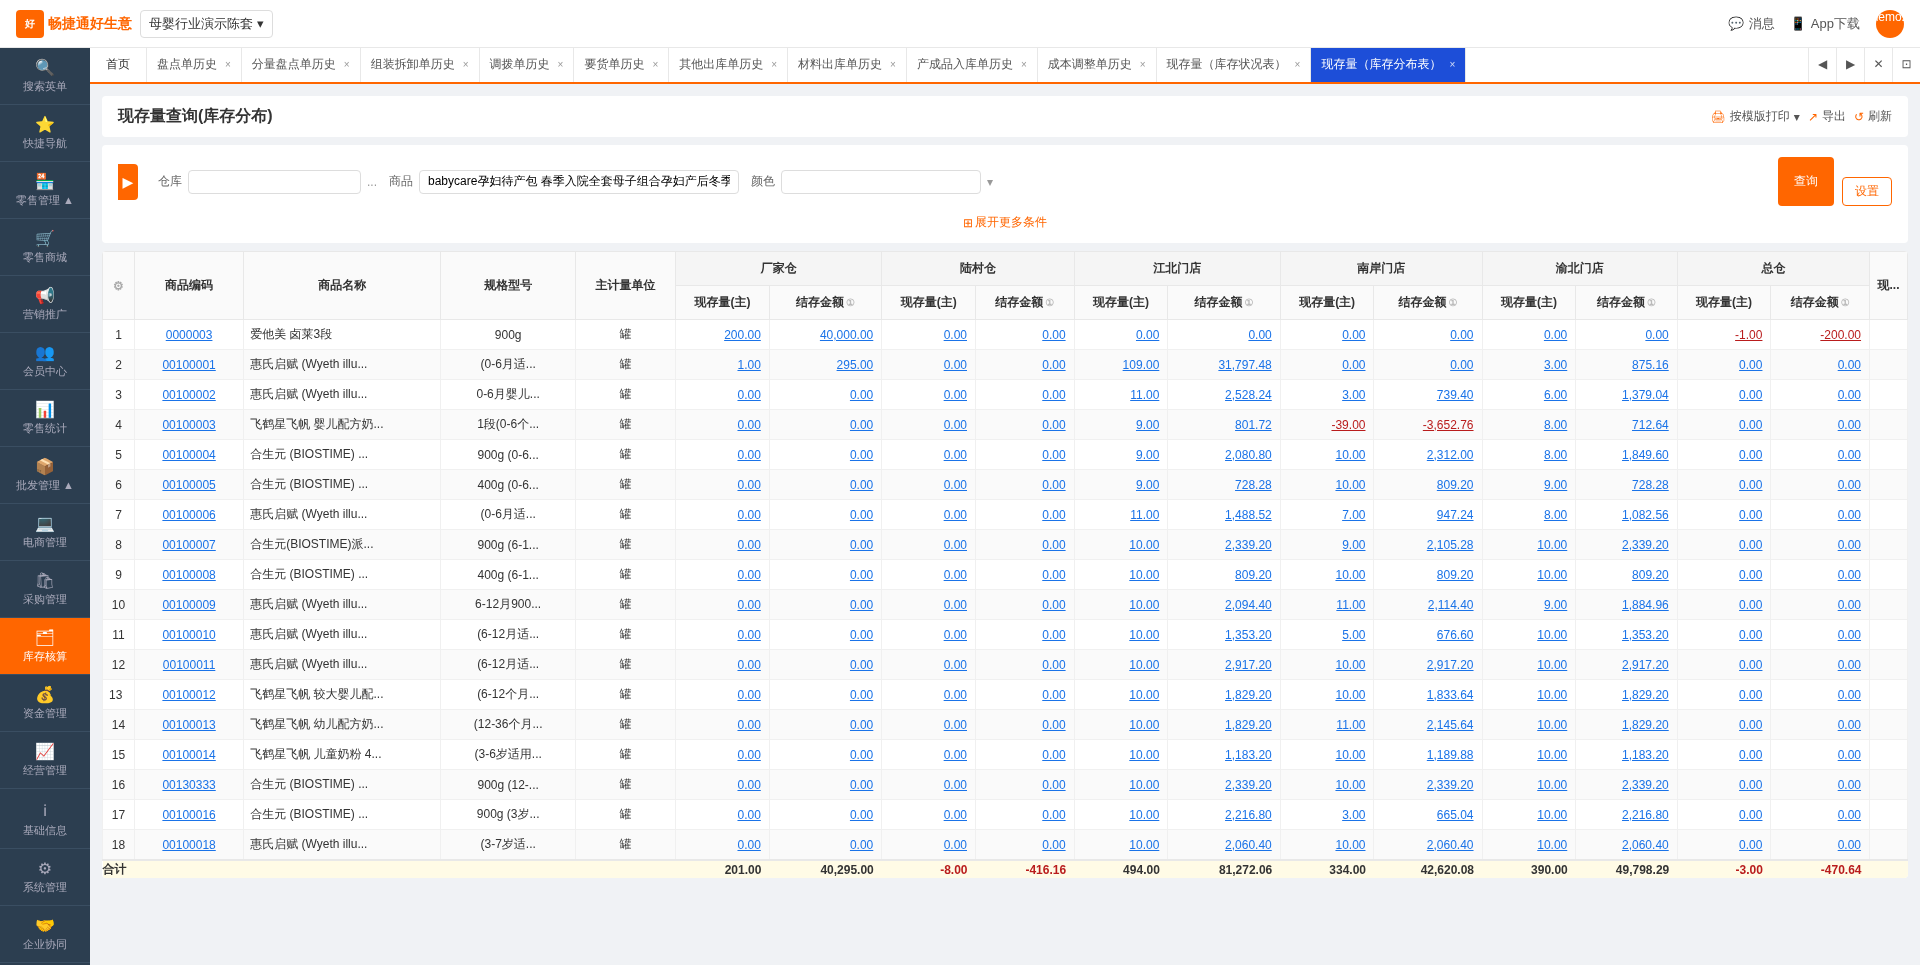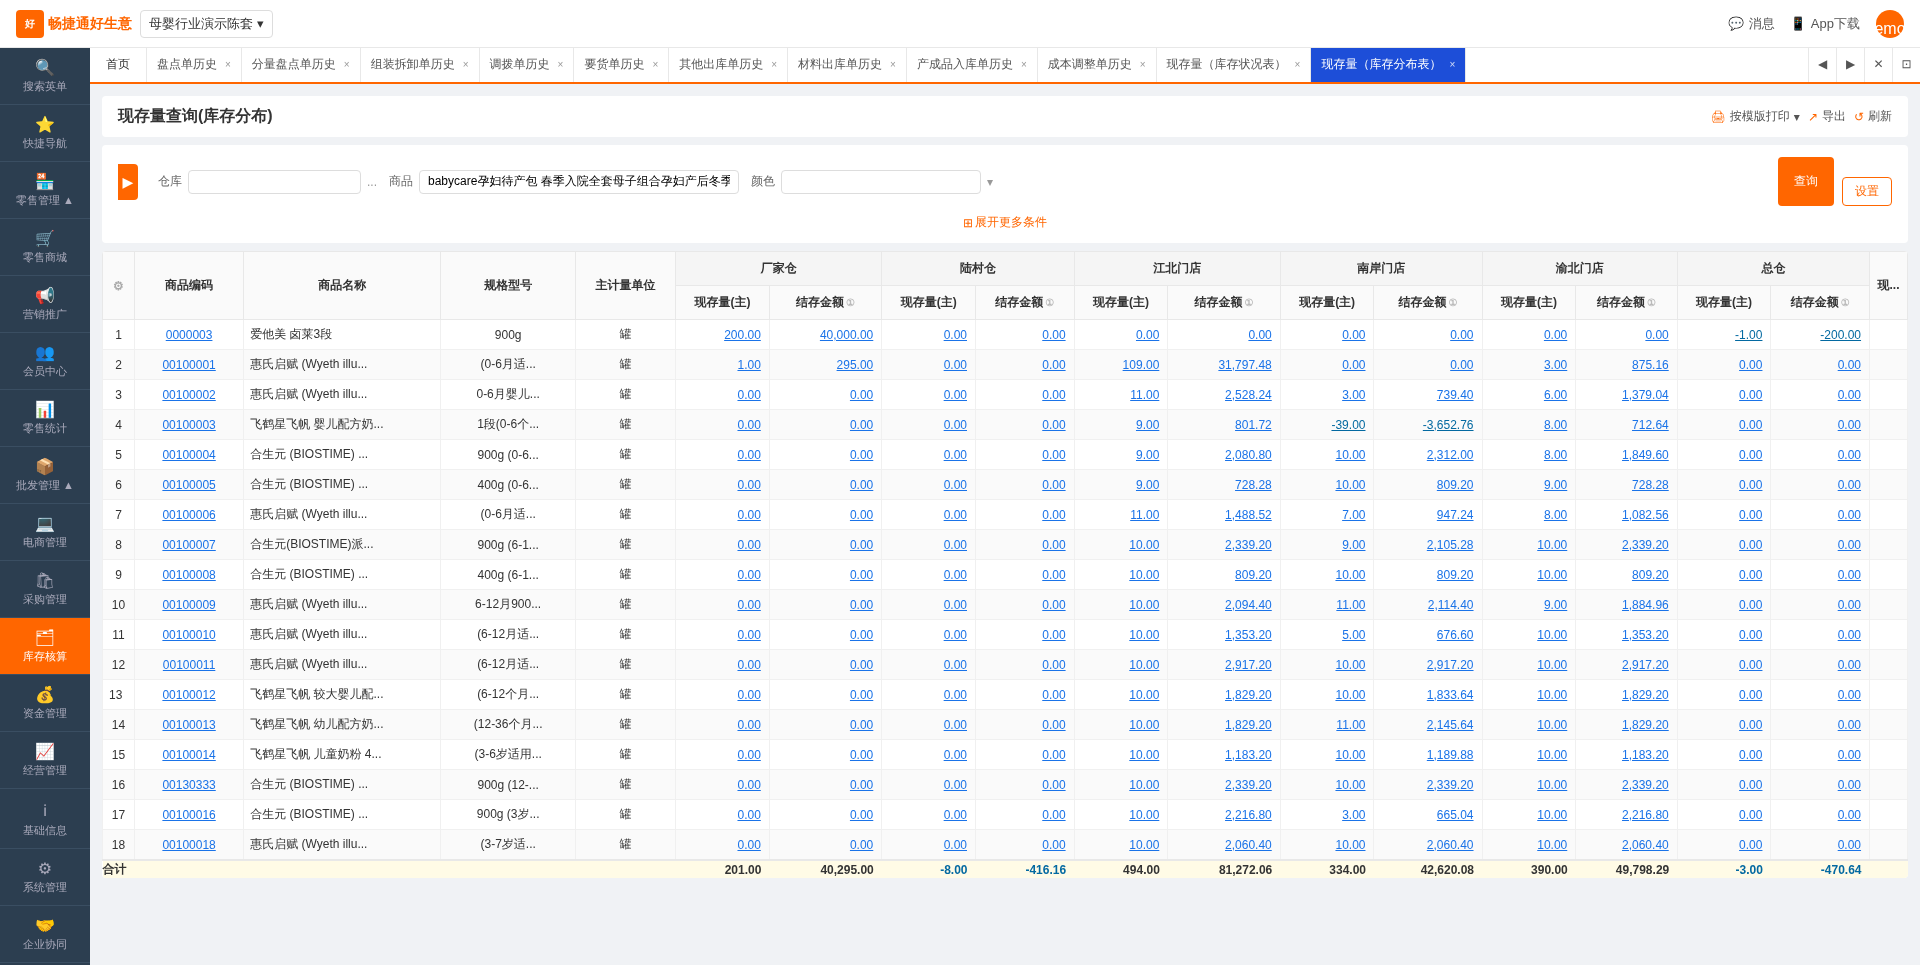--- a/index.html
+++ b/index.html
@@ -17,21 +17,21 @@
       position: fixed;
       top: 0; left: 0; right: 0;
       z-index: 100;
     }
     .topbar-left { display: flex; align-items: center; gap: 8px; }
     .logo { color: #ff6600; font-size: 14px; font-weight: bold; display: flex; align-items: center; gap: 4px; }
     .logo-icon { width: 28px; height: 28px; background: #ff6600; border-radius: 4px; display: flex; align-items: center; justify-content: center; color: white; font-size: 10px; }
     .app-selector { display: flex; align-items: center; gap: 4px; font-size: 13px; color: #333; cursor: pointer; border: 1px solid #ddd; border-radius: 4px; padding: 4px 8px; }
     .topbar-right { display: flex; align-items: center; gap: 16px; font-size: 13px; color: #555; }
     .topbar-right span { cursor: pointer; display: flex; align-items: center; gap: 4px; }
-    .avatar { width: 28px; height: 28px; border-radius: 50%; background: #ff6600; display: flex; align-items: flex-end; justify-content: center; color: white; font-size: 16px; }
+    .avatar { width: 28px; height: 28px; border-radius: 50%; background: #ff6600; display: flex; align-items: flex-start; justify-content: center; color: white; font-size: 12px; }
 
     
     .tabbar {
       position: fixed;
       top: 48px; left: 90px; right: 0;
       height: 36px;
       background: #fff;
       display: flex;
       align-items: flex-end;
       border-bottom: 2px solid #ff6600;
@@ -156,21 +156,21 @@
     tbody td {
       border: 1px solid #f0f0f0;
       padding: 6px 6px;
       text-align: center;
       color: #333;
       white-space: nowrap;
     }
     tbody tr:nth-child(even) td { background: #fafafa; }
     td.num { text-align: right; padding-right: 8px; }
     td.underline { text-decoration: underline; color: #1a73e8; cursor: pointer; }
-    td.red { color: #0369a1; }
+    td.red { color: #b91c1c; }
     td.left { text-align: left; }
     .tfoot-row td { background: #fffbe6 !important; font-weight: bold; border-top: 2px solid #e8e8e8; }
     .gear-icon { cursor: pointer; color: #aaa; }
     .info-icon { color: #bbb; font-size: 10px; cursor: pointer; margin-left: 2px; }
 
     
     .orange-arrow {
       width: 20px; height: 36px;
       background: #ff6600;
       display: flex; align-items: center; justify-content: center;

